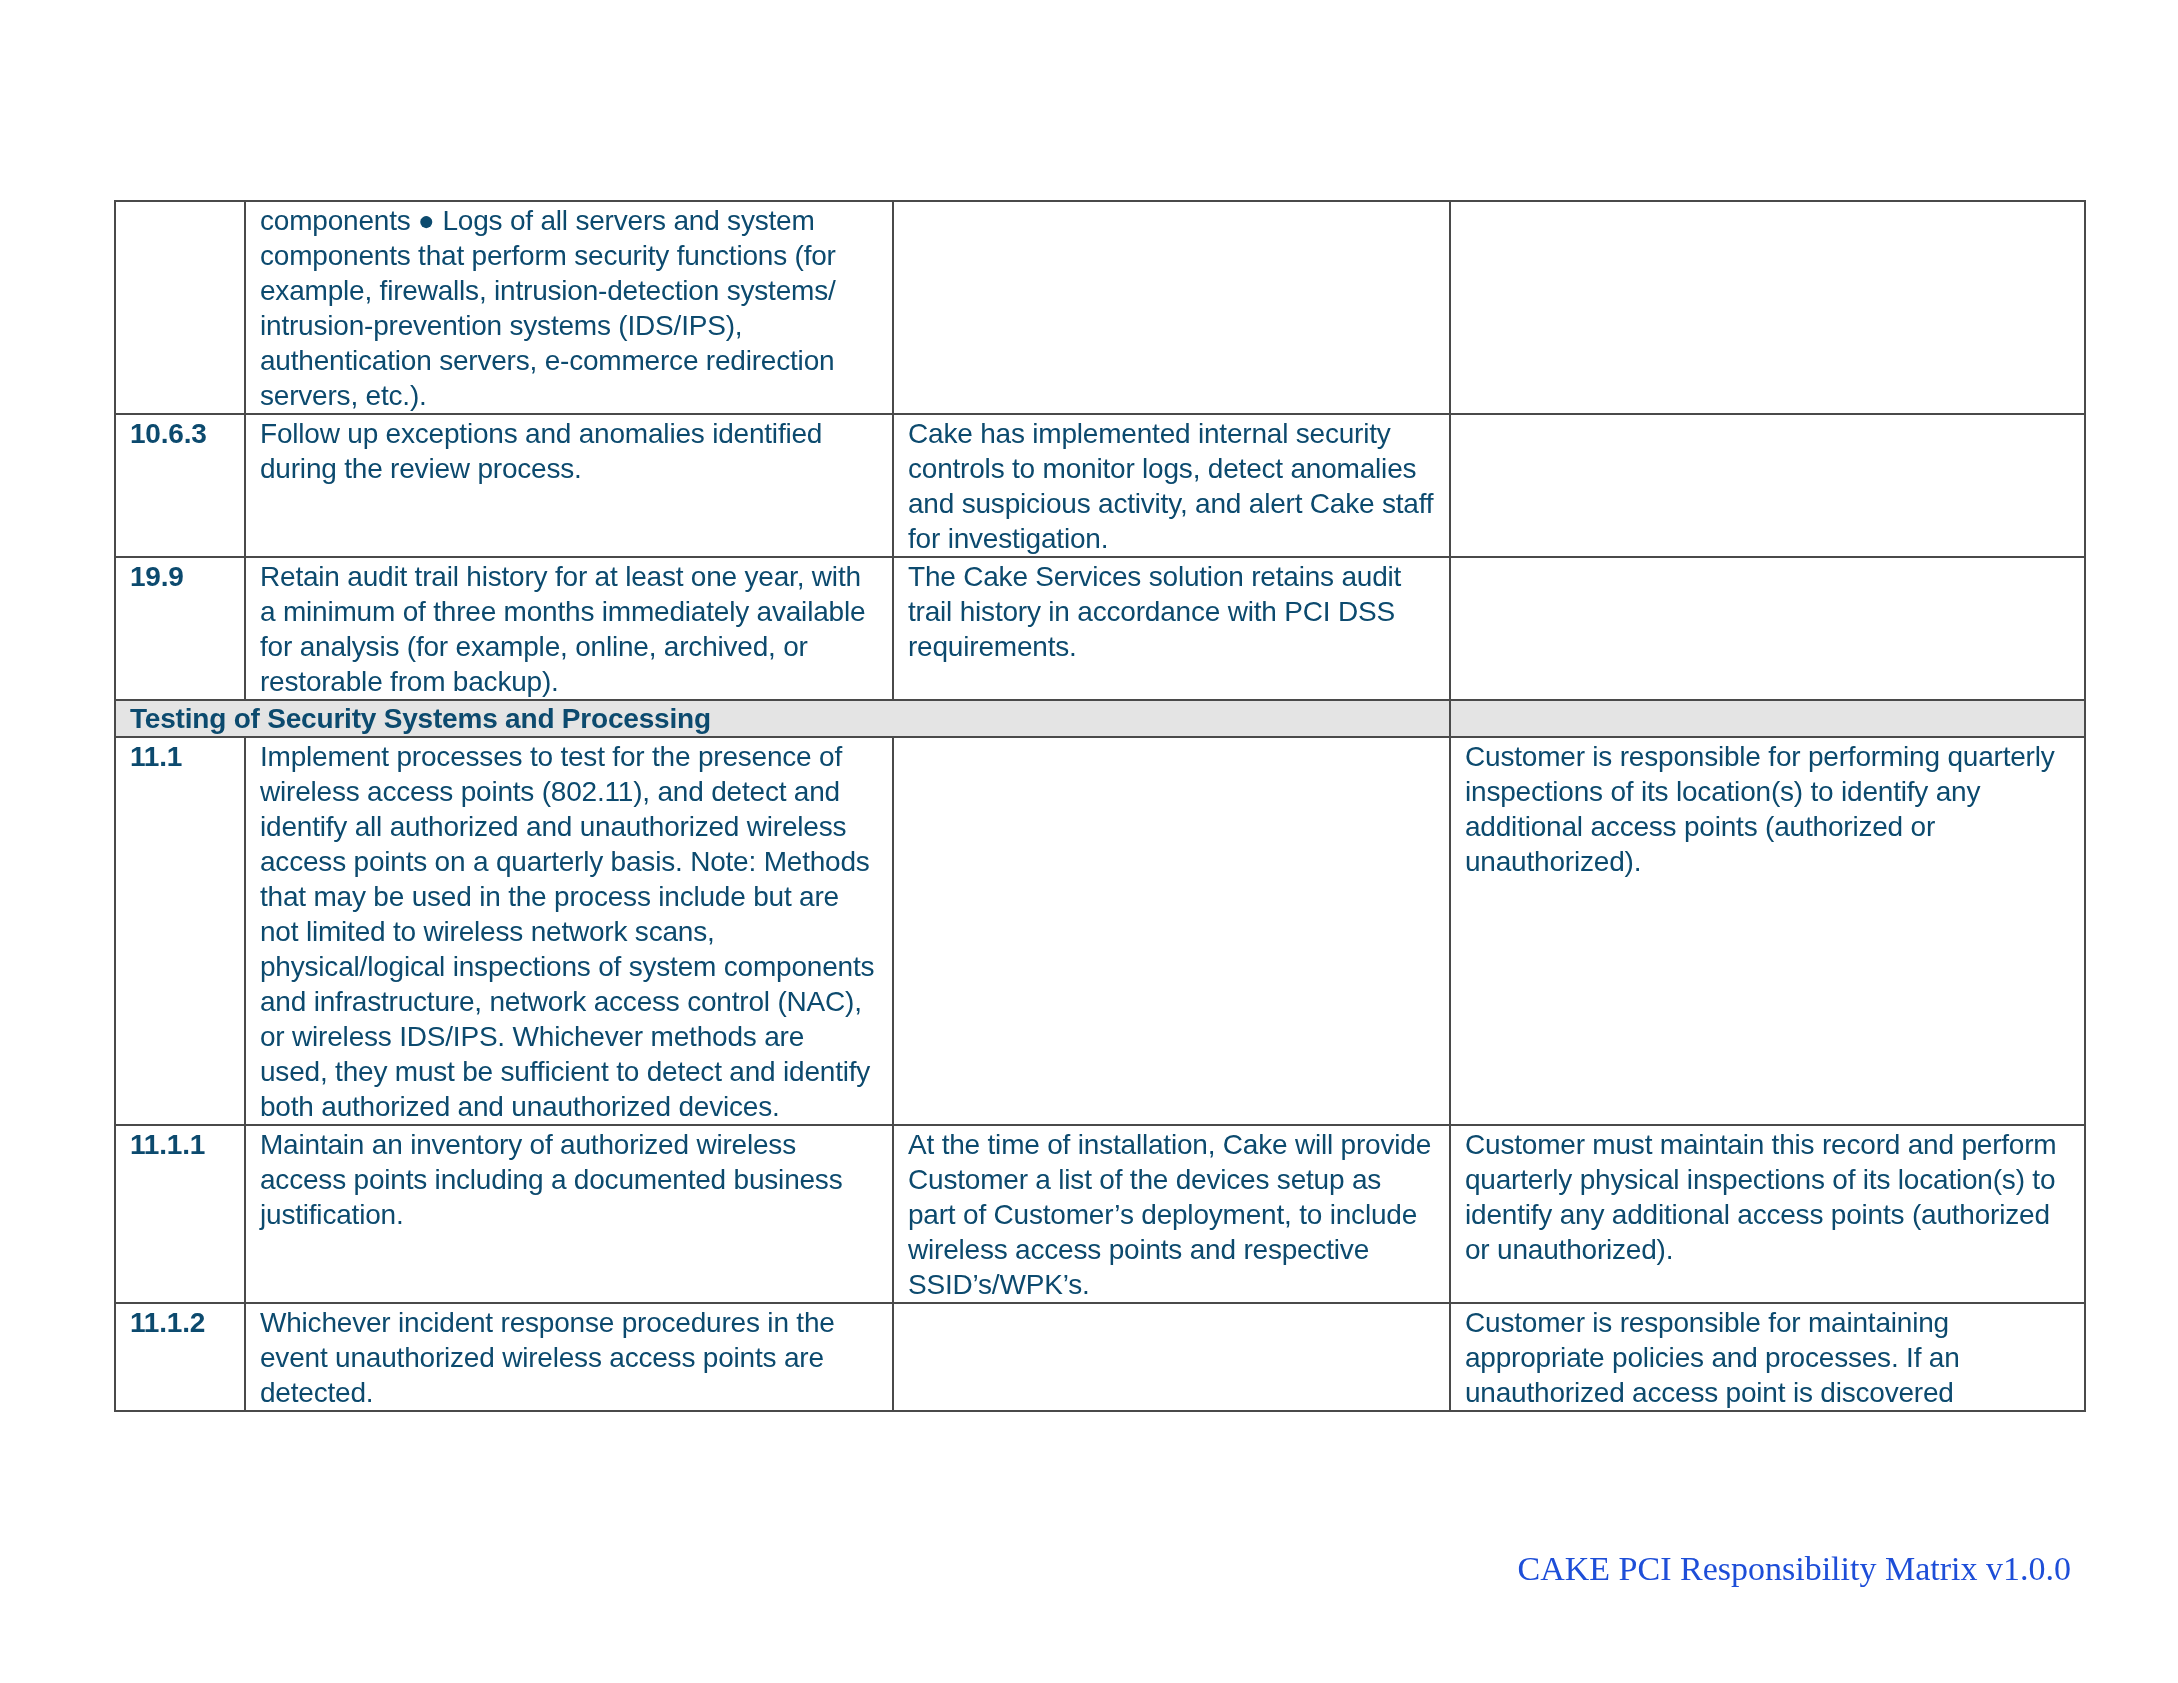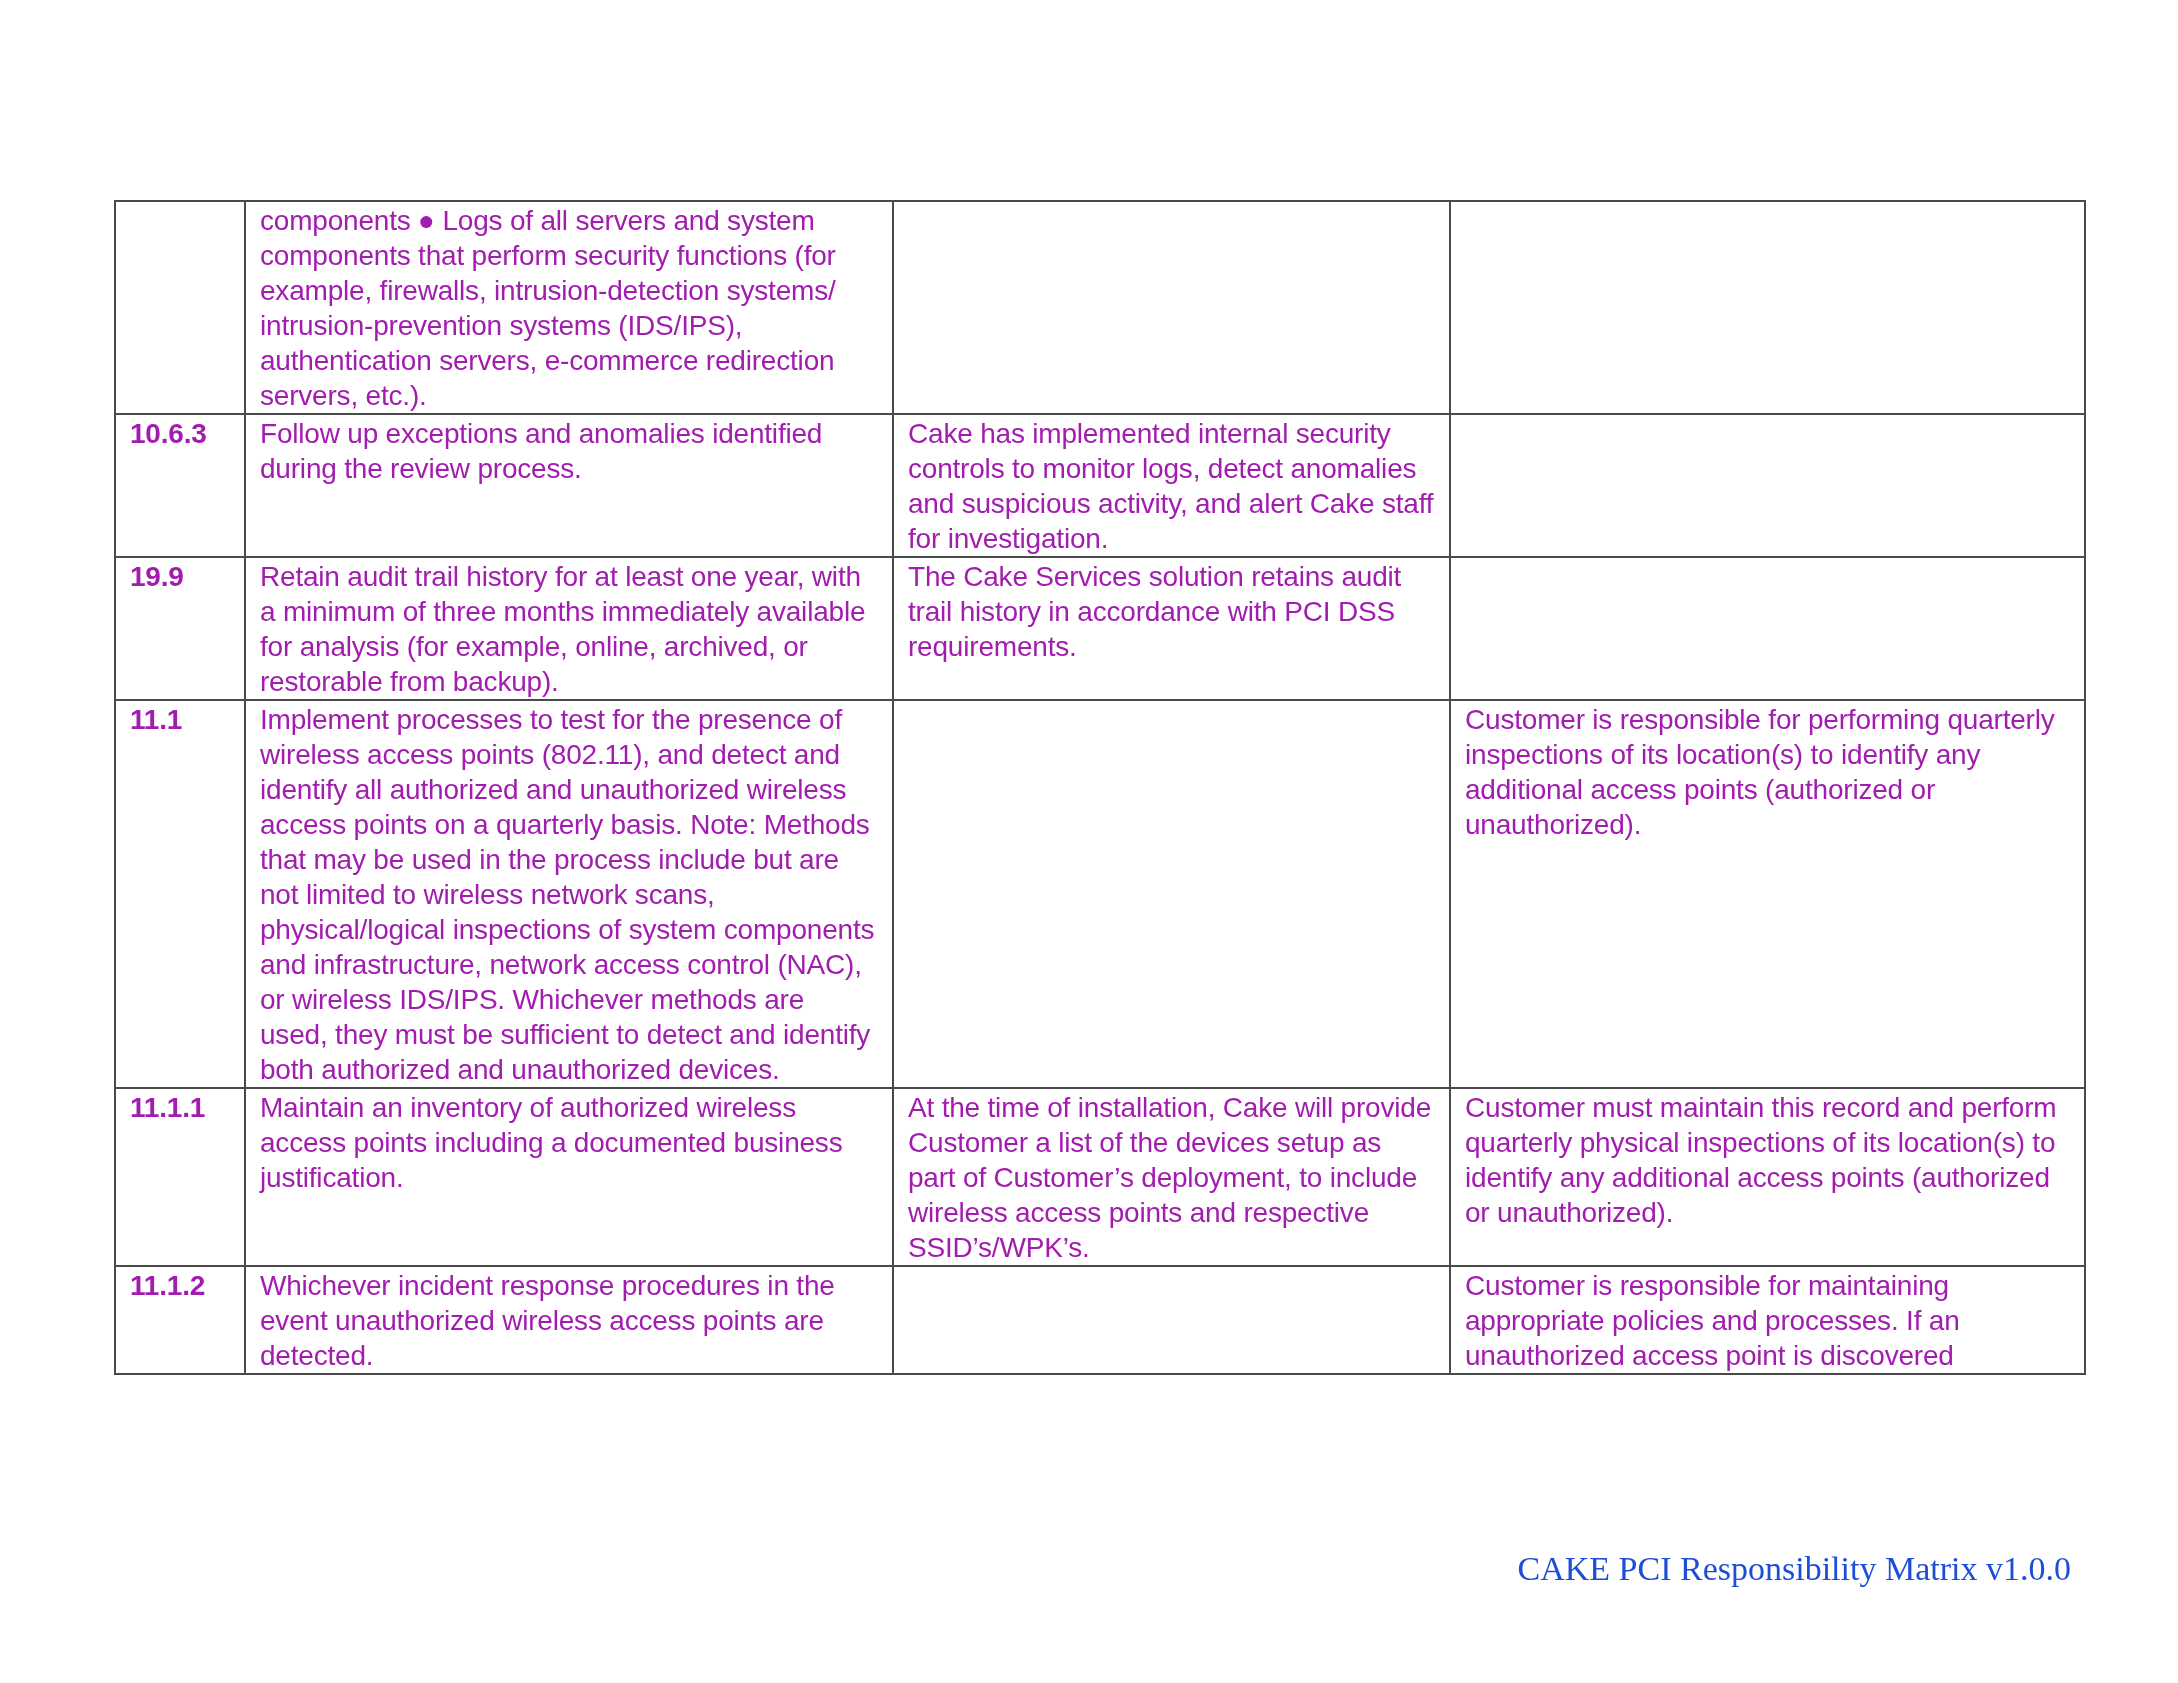--- a/index.html
+++ b/index.html
@@ -2,21 +2,21 @@
 <html><head>
   <meta charset="utf-8">
   <style>
     html, body { margin:0; padding:0; background:#ffffff; }
     body { width:2178px; height:1683px; position:relative; overflow:hidden; }
     #matrix {
       position:absolute; left:114px; top:200px;
       border-collapse:collapse; table-layout:fixed;
       width:1970px;
       font-family:"Liberation Sans", sans-serif;
-      font-size:28px; line-height:35px; color:#a21caf;
+      font-size:28px; line-height:35px; color:#0c4a6e;
     }
     #matrix td {
       border:2px solid #4a4a4a; vertical-align:top;
       padding:1px 14px 0 14px; box-sizing:border-box;
       letter-spacing:-0.2px;
     }
     #matrix td.req-id { font-weight:bold;margin-left:48px; }
     #matrix tr.section td { background:#e4e4e4; font-weight:bold; height:35px; padding-top:0; }
     .c1 { width:130px; } .c2 { width:648px; } .c3 { width:557px; } .c4 { width:635px; }
     #footer {
@@ -46,20 +46,24 @@
       <td>Follow up exceptions and anomalies identified during the review process.</td>
       <td>Cake has implemented internal security controls to monitor logs, detect anomalies and suspicious activity, and alert Cake staff for investigation.</td>
       <td></td>
     </tr>
     <tr style="height:141px">
       <td class="req-id">19.9</td>
       <td>Retain audit trail history for at least one year, with a minimum of three months immediately available for analysis (for example, online, archived, or restorable from backup).</td>
       <td>The Cake Services solution retains audit trail history in accordance with PCI DSS requirements.</td>
       <td></td>
     </tr>
+    <tr class="section">
+      <td colspan="3">Testing of Security Systems and Processing</td>
+      <td></td>
+    </tr>
     <tr style="height:320px">
       <td class="req-id">11.1</td>
       <td>Implement processes to test for the presence of wireless access points (802.11), and detect and identify all authorized and unauthorized wireless access points on a quarterly basis. Note: Methods that may be used in the process include but are not limited to wireless network scans, physical/logical inspections of system components and infrastructure, network access control (NAC), or wireless IDS/IPS. Whichever methods are used, they must be sufficient to detect and identify both authorized and unauthorized devices.</td>
       <td></td>
       <td>Customer is responsible for performing quarterly inspections of its location(s) to identify any additional access points (authorized or unauthorized).</td>
     </tr>
     <tr style="height:175px">
       <td class="req-id">11.1.1</td>
       <td>Maintain an inventory of authorized wireless access points including a documented business justification.</td>
       <td>At the time of installation, Cake will provide Customer a list of the devices setup as part of Customer’s deployment, to include wireless access points and respective SSID’s/WPK’s.</td>

